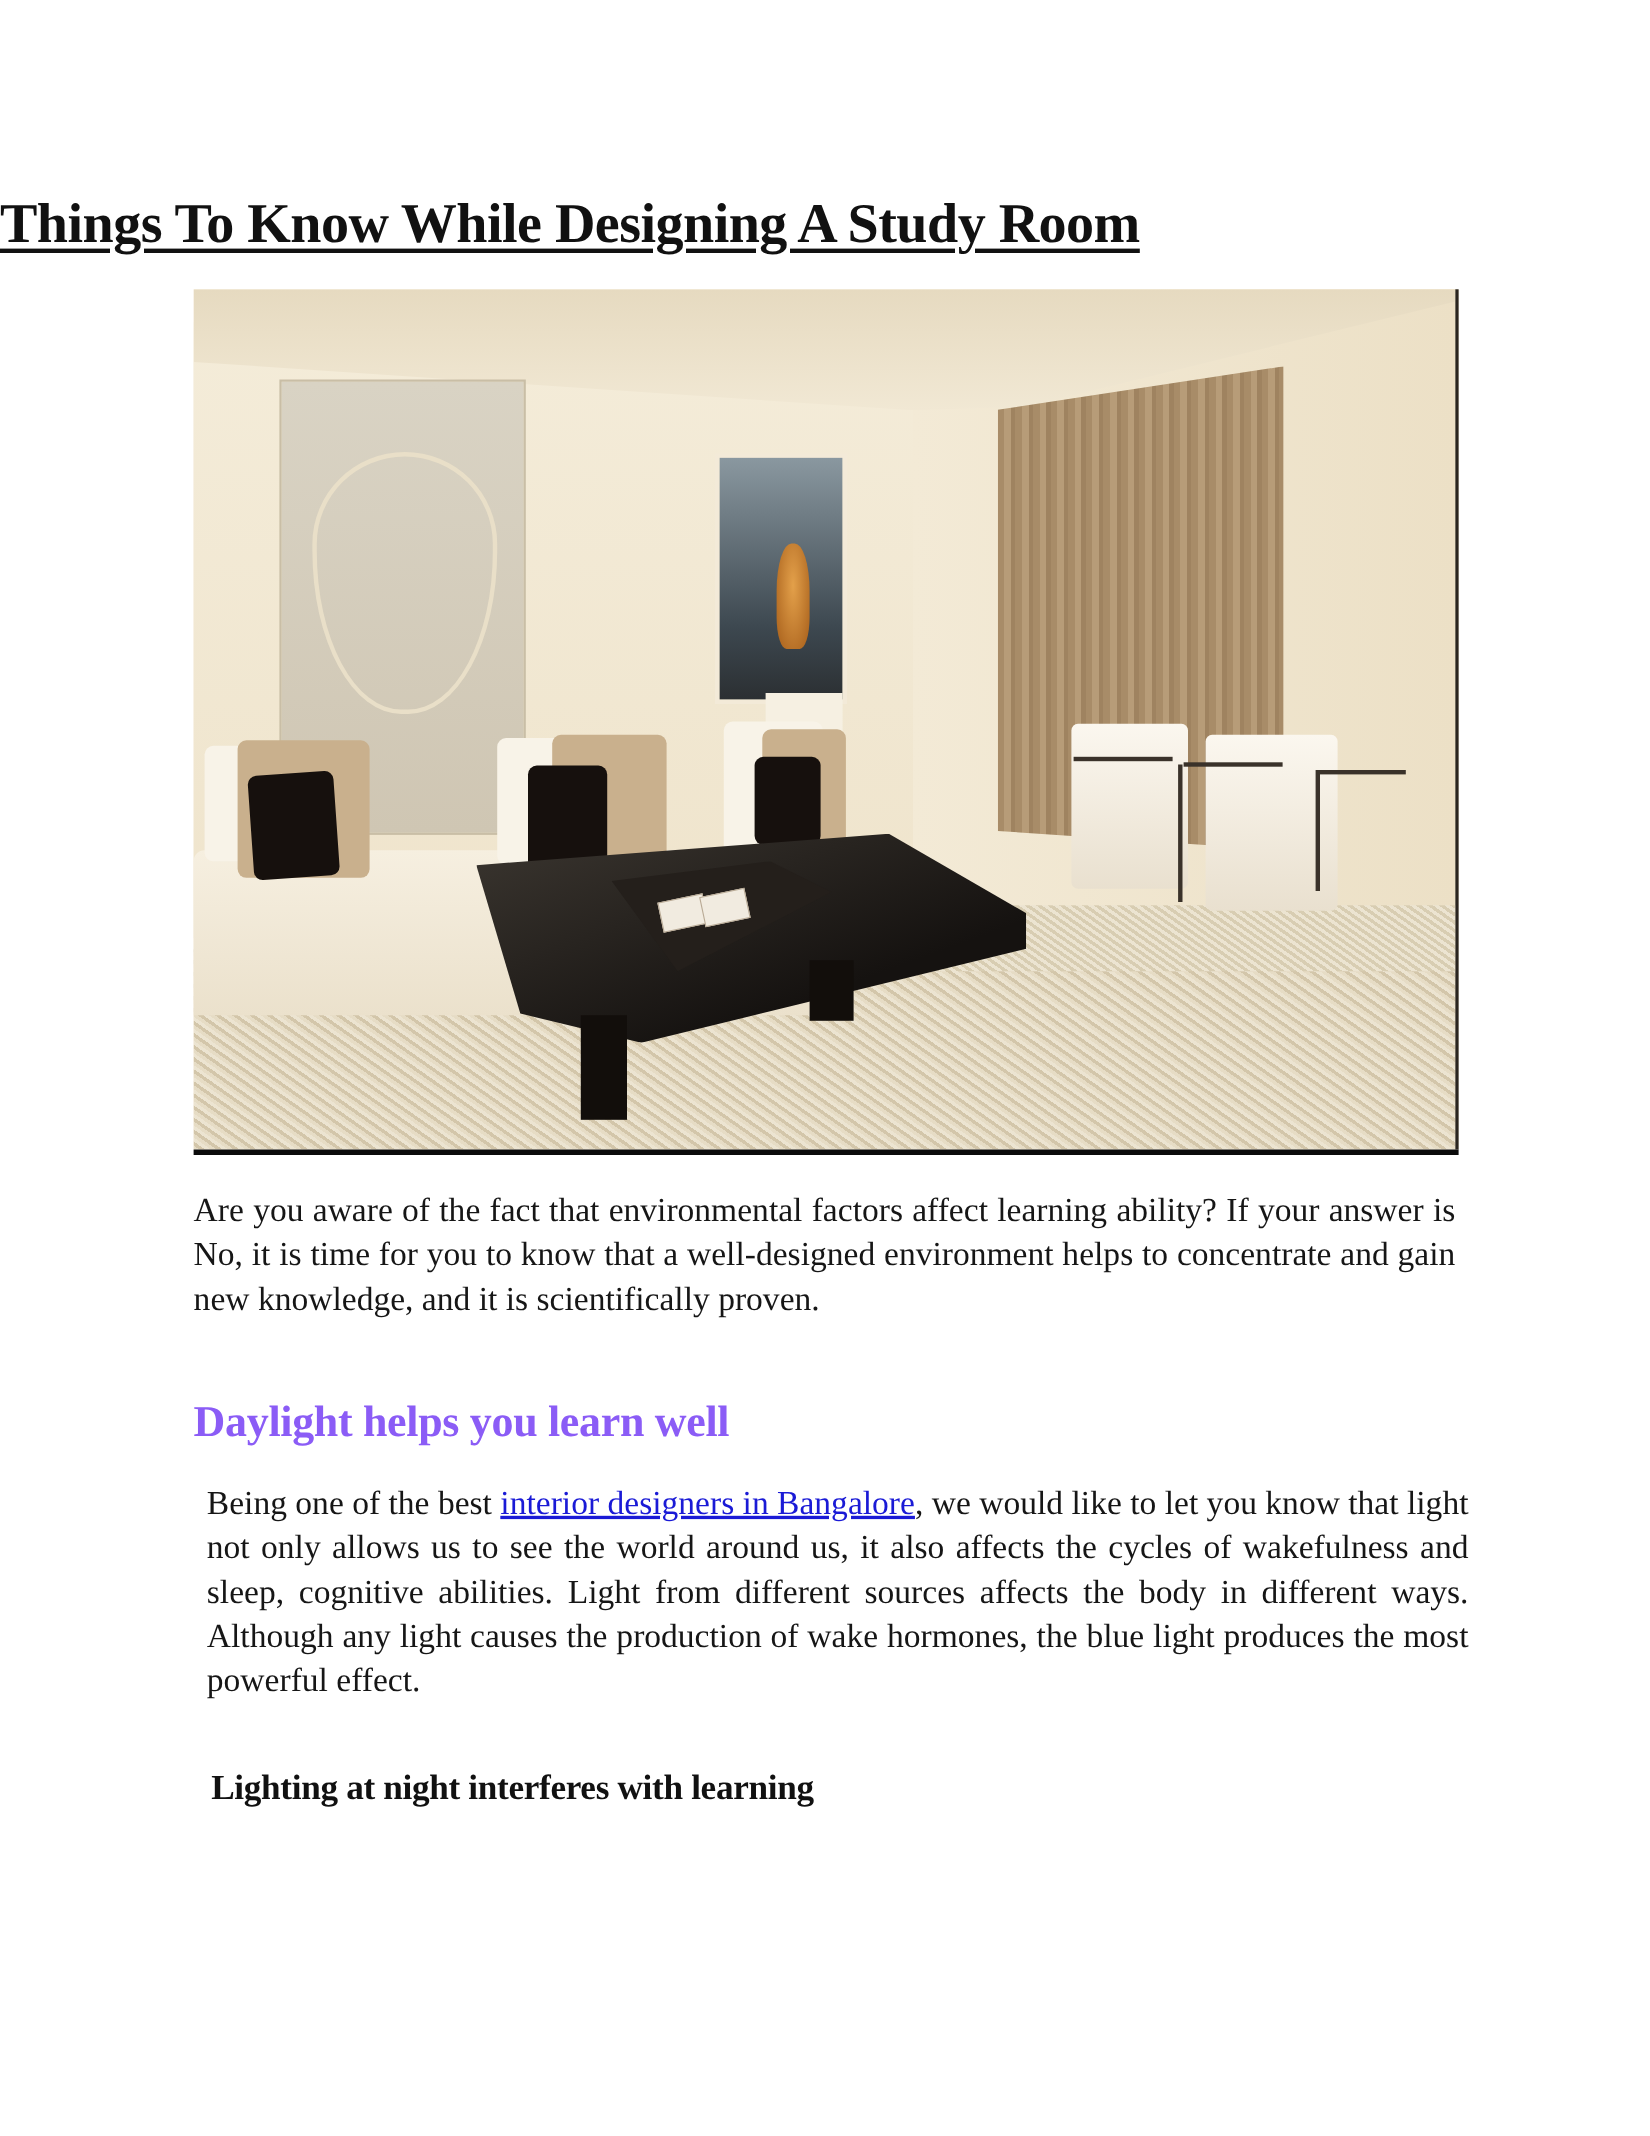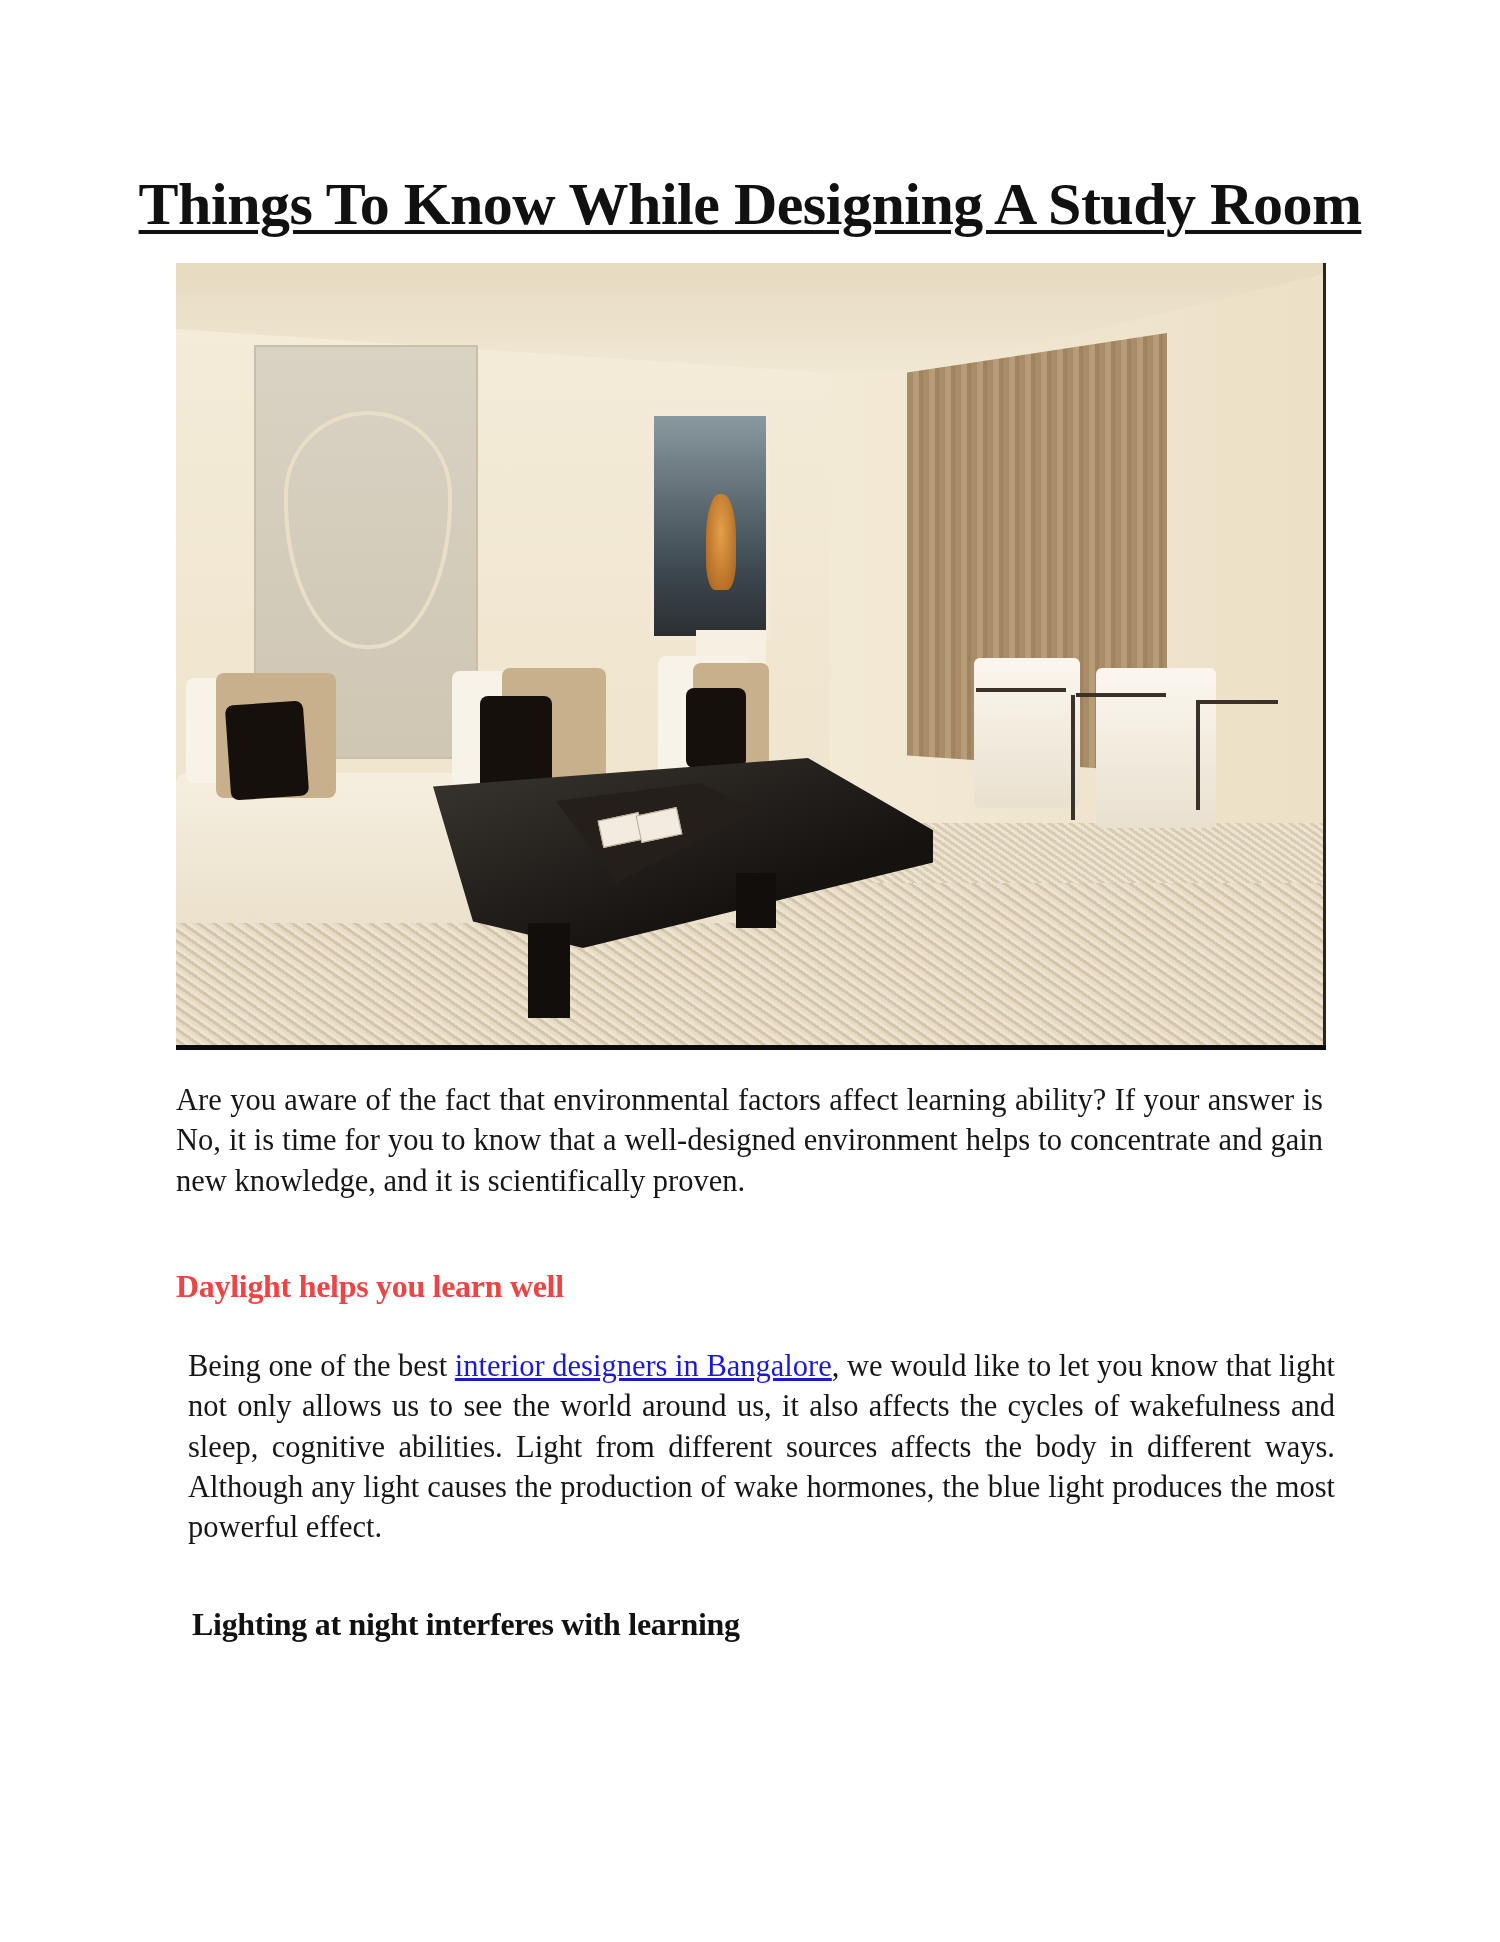--- a/index.html
+++ b/index.html
@@ -1,21 +1,21 @@
 <!DOCTYPE html>
 <html><head>
 <meta charset="utf-8">
 <style>
   html, body { margin: 0; padding: 0; background: #ffffff; }
   body { width: 1500px; height: 1942px; position: relative; overflow: hidden;
          font-family: "Liberation Serif", "DejaVu Serif", serif; color: #111; }
   .page { position: absolute; left: 0; top: 0; width: 1500px; height: 1942px; background: #fff; }
 
-  .title { position: absolute; left: 0; width: 1500px; top: 174px; text-align: center;
-           font-family: "Liberation Serif", serif; font-weight: bold; font-size: 60px;
+  .title { position: absolute; left: 0; width: 1500px; top: 174px; 
+           font-family: "Liberation Serif", serif; font-weight: bold; font-size: 51px;
            letter-spacing: -0.5px; text-decoration: underline; text-decoration-thickness: 4px;
            text-underline-offset: 6px; line-height: 60px; }
 
   
   .photo { position: absolute; left: 176px; top: 263px; width: 1147px; height: 782px;
            overflow: hidden; background: #efe4cc; border-right: 3px solid #2a2520; }
   .photo-bottom-line { position: absolute; left: 176px; top: 1045px; width: 1150px; height: 5px; background: #0b0b0b; }
   .ceiling { position: absolute; left: 0; top: 0; width: 100%; height: 110px;
              background: linear-gradient(180deg, #e6dac0 0%, #f1e8d4 100%);
              clip-path: polygon(0 0, 100% 0, 100% 10%, 66% 97%, 57% 100%, 0 60%); }
@@ -53,22 +53,22 @@
            background: linear-gradient(160deg, #3b3630, #151210 70%);
            clip-path: polygon(0 15%, 75% 0, 100% 38%, 100% 55%, 30% 100%, 8% 86%); }
   .table-inset { position: absolute; left: 380px; top: 520px; width: 200px; height: 100px;
                  background: #241f1b; clip-path: polygon(0 18%, 72% 0, 100% 28%, 30% 100%); }
   .book { position: absolute; background: #f1ebe0; border: 1px solid #b9aa95; }
   .leg { position: absolute; background: #120e0b; }
 
   .body-text { position: absolute; left: 176px; width: 1147px; font-size: 30.5px; line-height: 40.3px;
                text-align: justify; font-family: "Liberation Serif", serif; color: #161616; }
   .p1 { top: 1080px; }
-  .h2 { position: absolute; left: 176px; top: 1268px; font-size: 32px; font-weight: bold;
-        font-family: "Liberation Serif", serif; color: #ef4444; letter-spacing: -0.3px; }
+  .h2 { position: absolute; left: 176px; top: 1268px; font-size: 40px; font-weight: bold;
+        font-family: "Liberation Serif", serif; color: #8b5cf6; letter-spacing: -0.3px; }
   .p2 { top: 1334px; }
   .h3 { position: absolute; left: 176px; top: 1606px; font-size: 32px; font-weight: bold;
         font-family: "Liberation Serif", serif; color: #111; letter-spacing: -0.3px; margin-left: 16px; }
   .link { color: #1a1ad6; text-decoration: underline; }
 </style>
 </head>
 <body>
 
 <div class="page">
 

